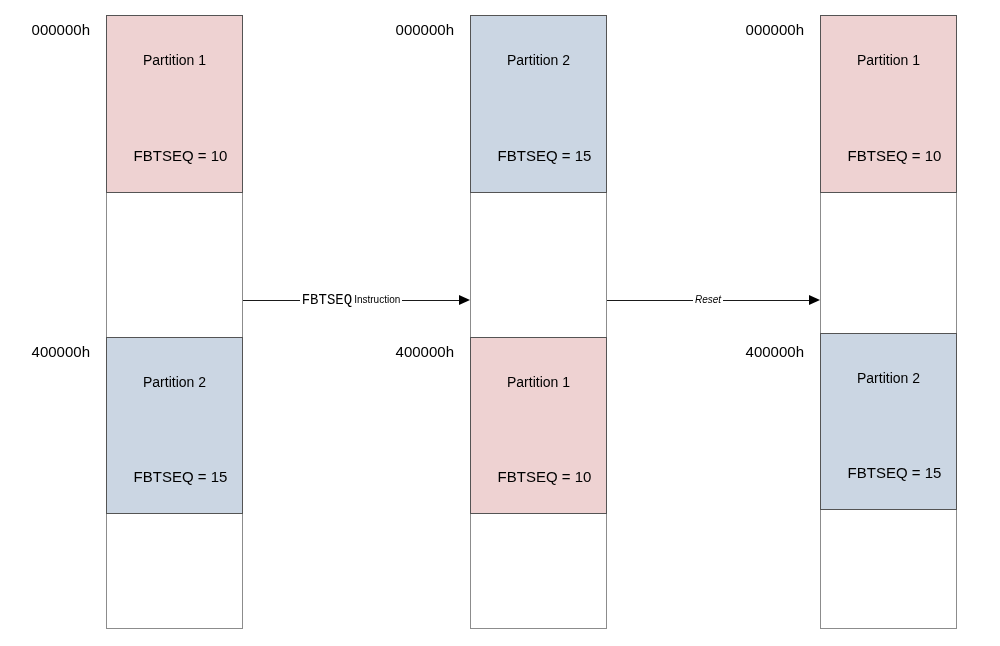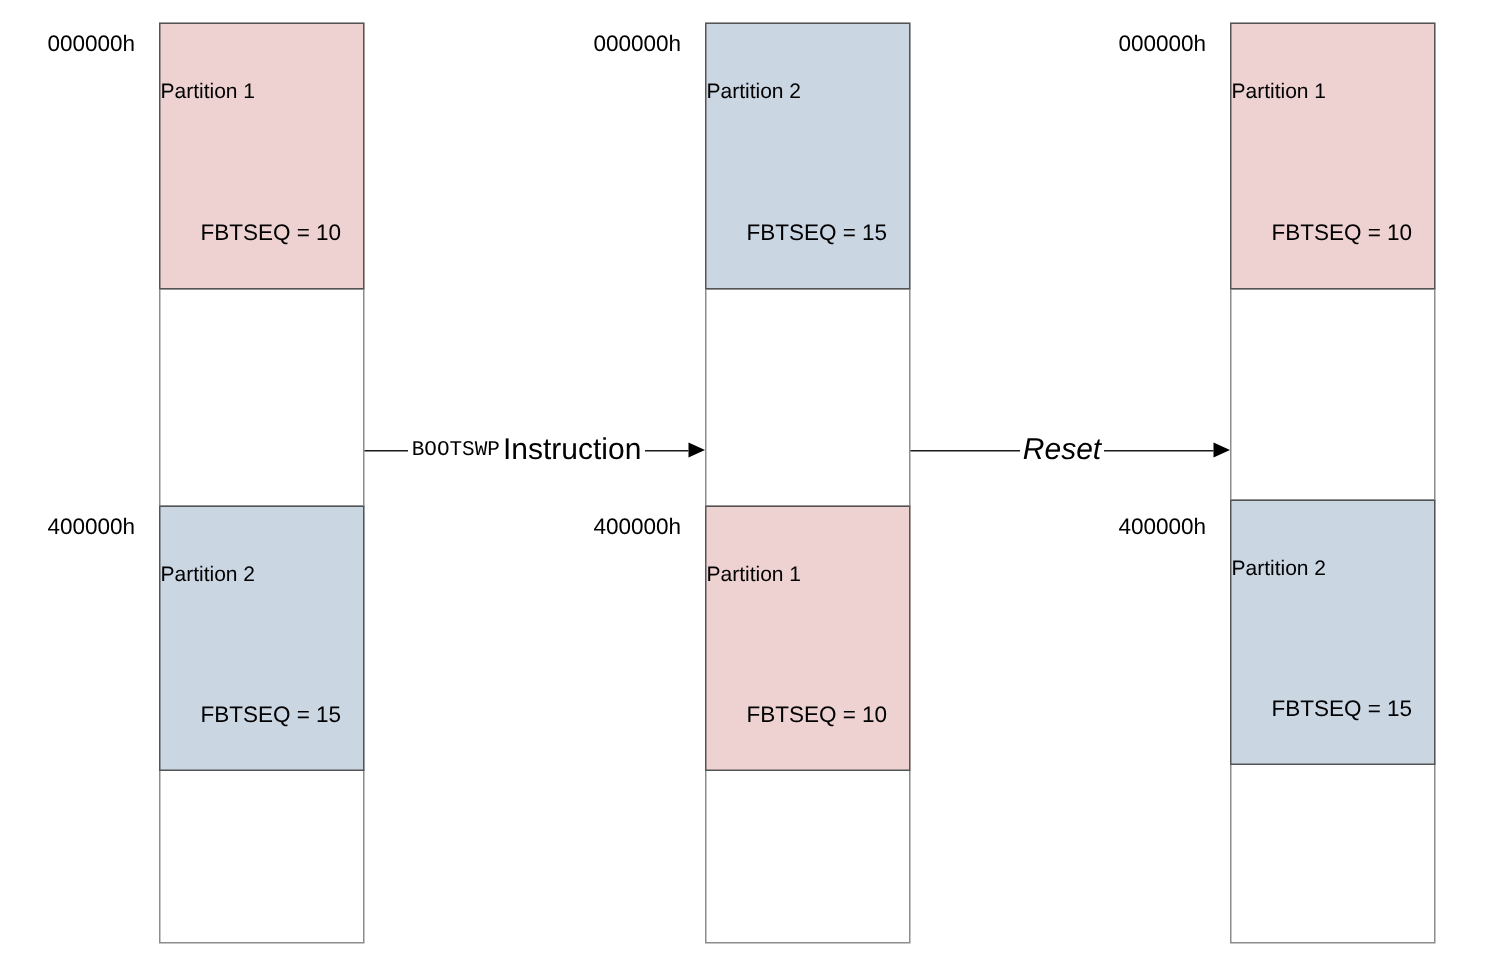--- a/index.html
+++ b/index.html
@@ -29,21 +29,21 @@
     background: #ffffff;
   }
   .seg + .seg { margin-top: -1px; }
   .seg.colored { border-color: #545454; z-index: 2; }
   .seg.h1 { height: 178px; }
   .seg.h2 { height: 146px; }
   .seg.h3 { height: 177px; }
   .seg.h4 { height: 116px; }
   .ptitle {
     margin-top: 36px;
-    text-align: left;
+    text-align: center;
     font-size: 14px;
     line-height: 17px;
   }
   .fbtseq {
     position: absolute;
     bottom: 28px;
     left: 12px; right: 0;
     text-align: center;
     font-size: 15px;
   }
@@ -63,21 +63,21 @@
     display: flex;
     align-items: center;
   }
   .arrow .line {
     flex: 1 1 auto;
     height: 0;
     border-top: 1px solid #1a1a1a;
   }
   .arrow .lbl {
     flex: 0 0 auto;
-    font-size: 20px;
+    font-size: 10px;
     line-height: 16px;
     padding: 0 2px;
     white-space: nowrap;
   }
   .arrow .lbl.mono {
     font-family: "Liberation Mono", monospace;
     font-size: 14px;
     padding-right: 0;
   }
   .arrow .head {
@@ -104,21 +104,21 @@
     <div class="seg h2"></div>
     <div class="seg colored h3" style="background: rgb(203, 214, 227);">
       <div class="ptitle">Partition 2</div>
       <div class="fbtseq">FBTSEQ = 15</div>
     </div>
     <div class="seg h4"></div>
   </div>
 
   <div class="arrow" style="left:243px; top:292px; width:227px;">
     <div class="line"></div>
-    <span class="lbl mono">BOOTSWP</span>
+    <span class="lbl mono">FBTSEQ</span>
     <span class="lbl">Instruction</span>
     <div class="line"></div>
     <div class="head"></div>
   </div>
 
   <div class="addr" style="left:372px; top:21px;">000000h</div>
   <div class="addr" style="left:372px; top:343px;">400000h</div>
 
   <div class="col" style="left:470px;">
     <div class="seg colored h1" style="background: rgb(203, 214, 227);">

